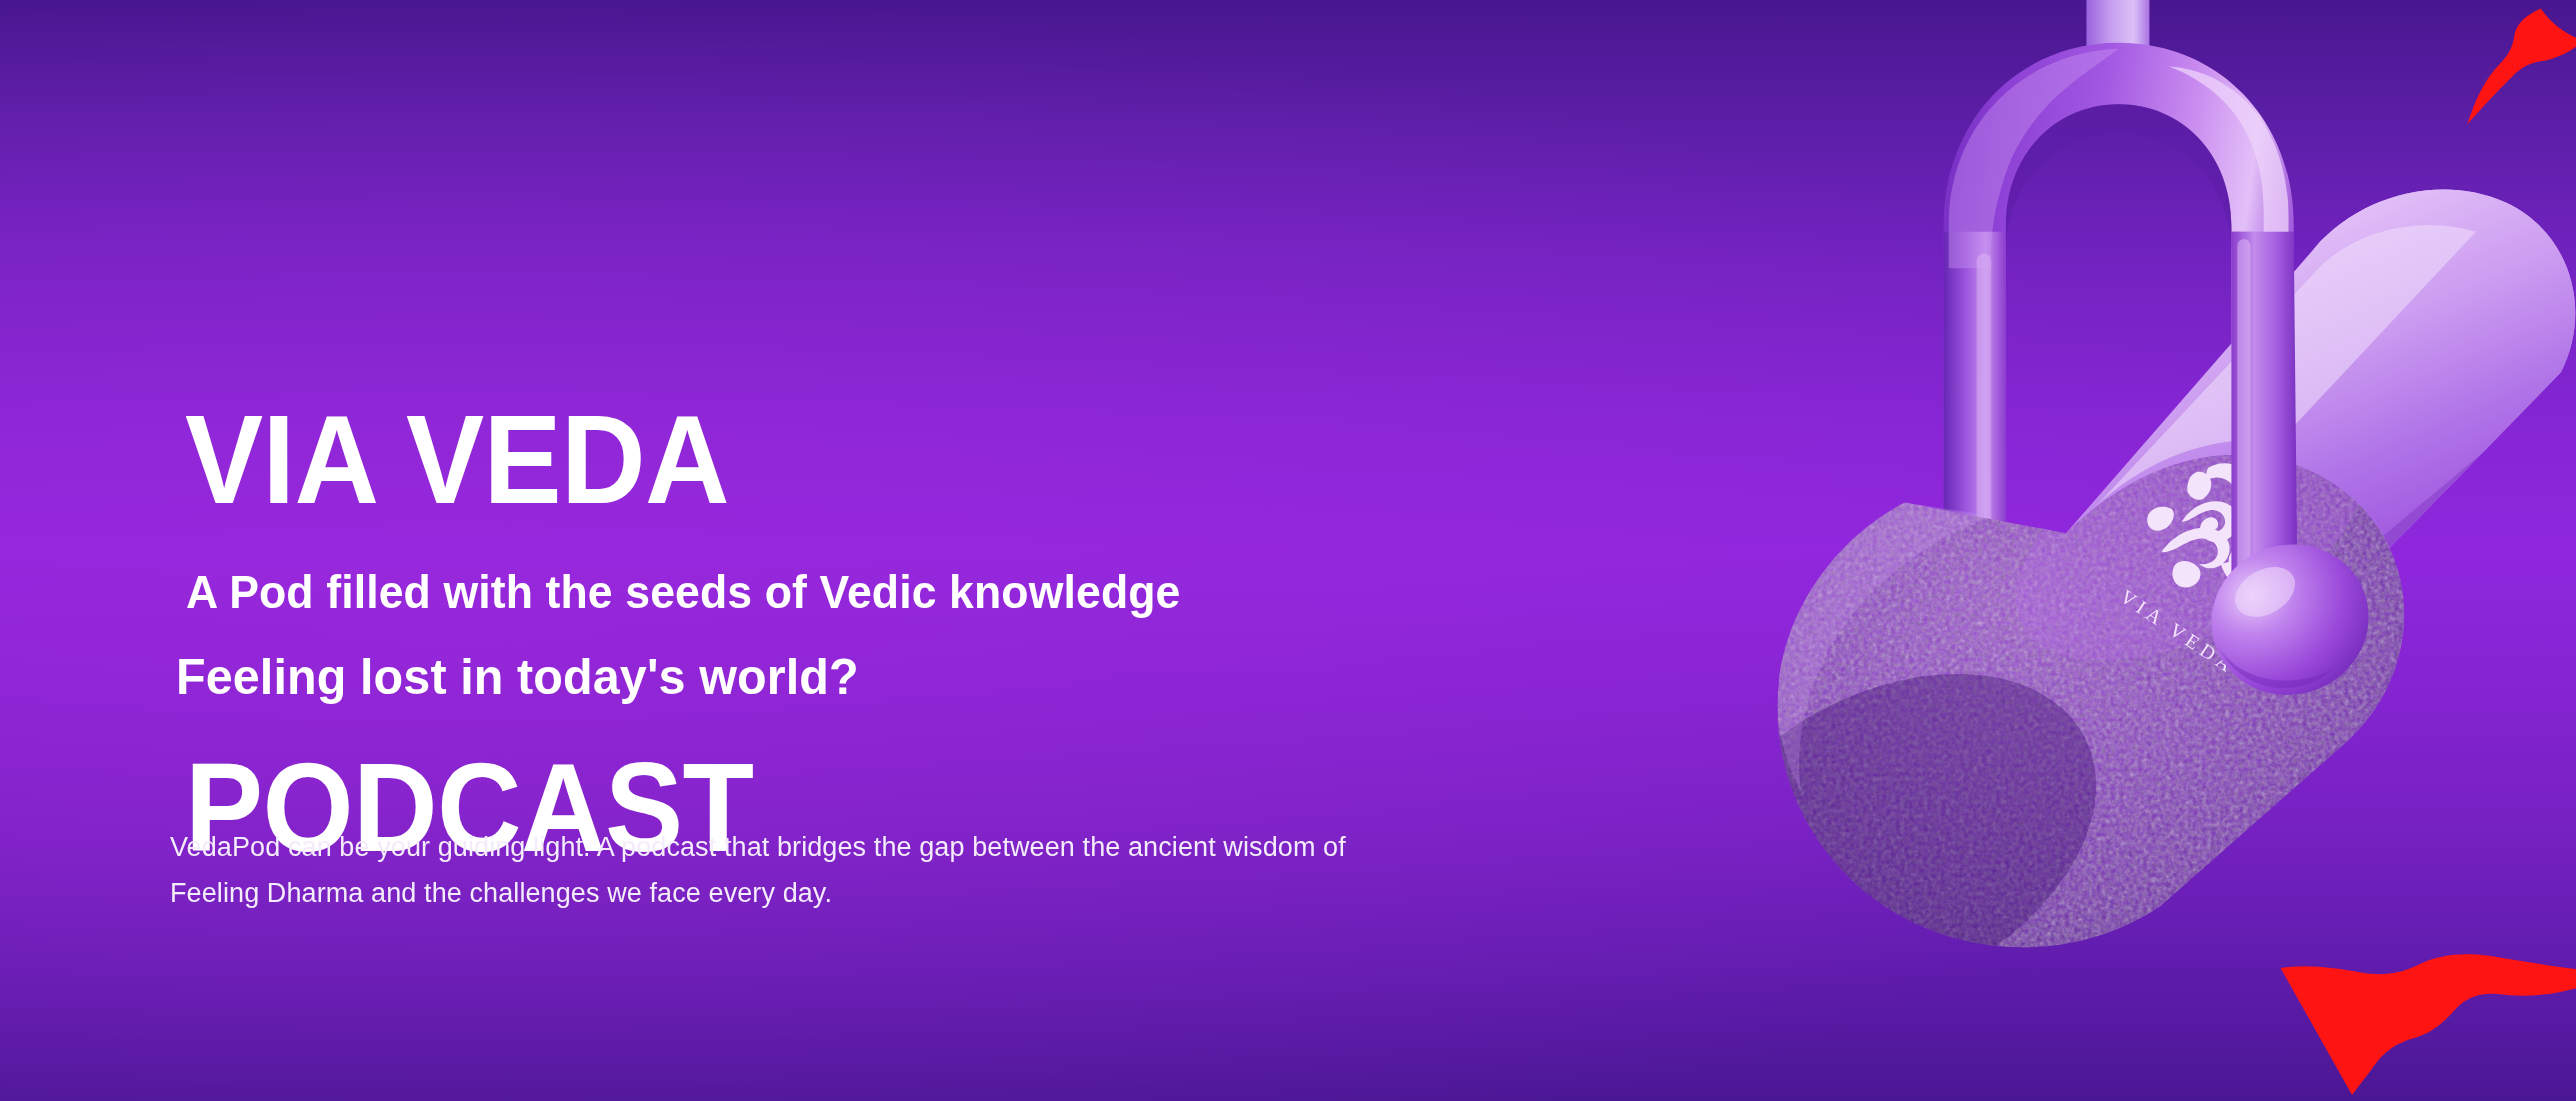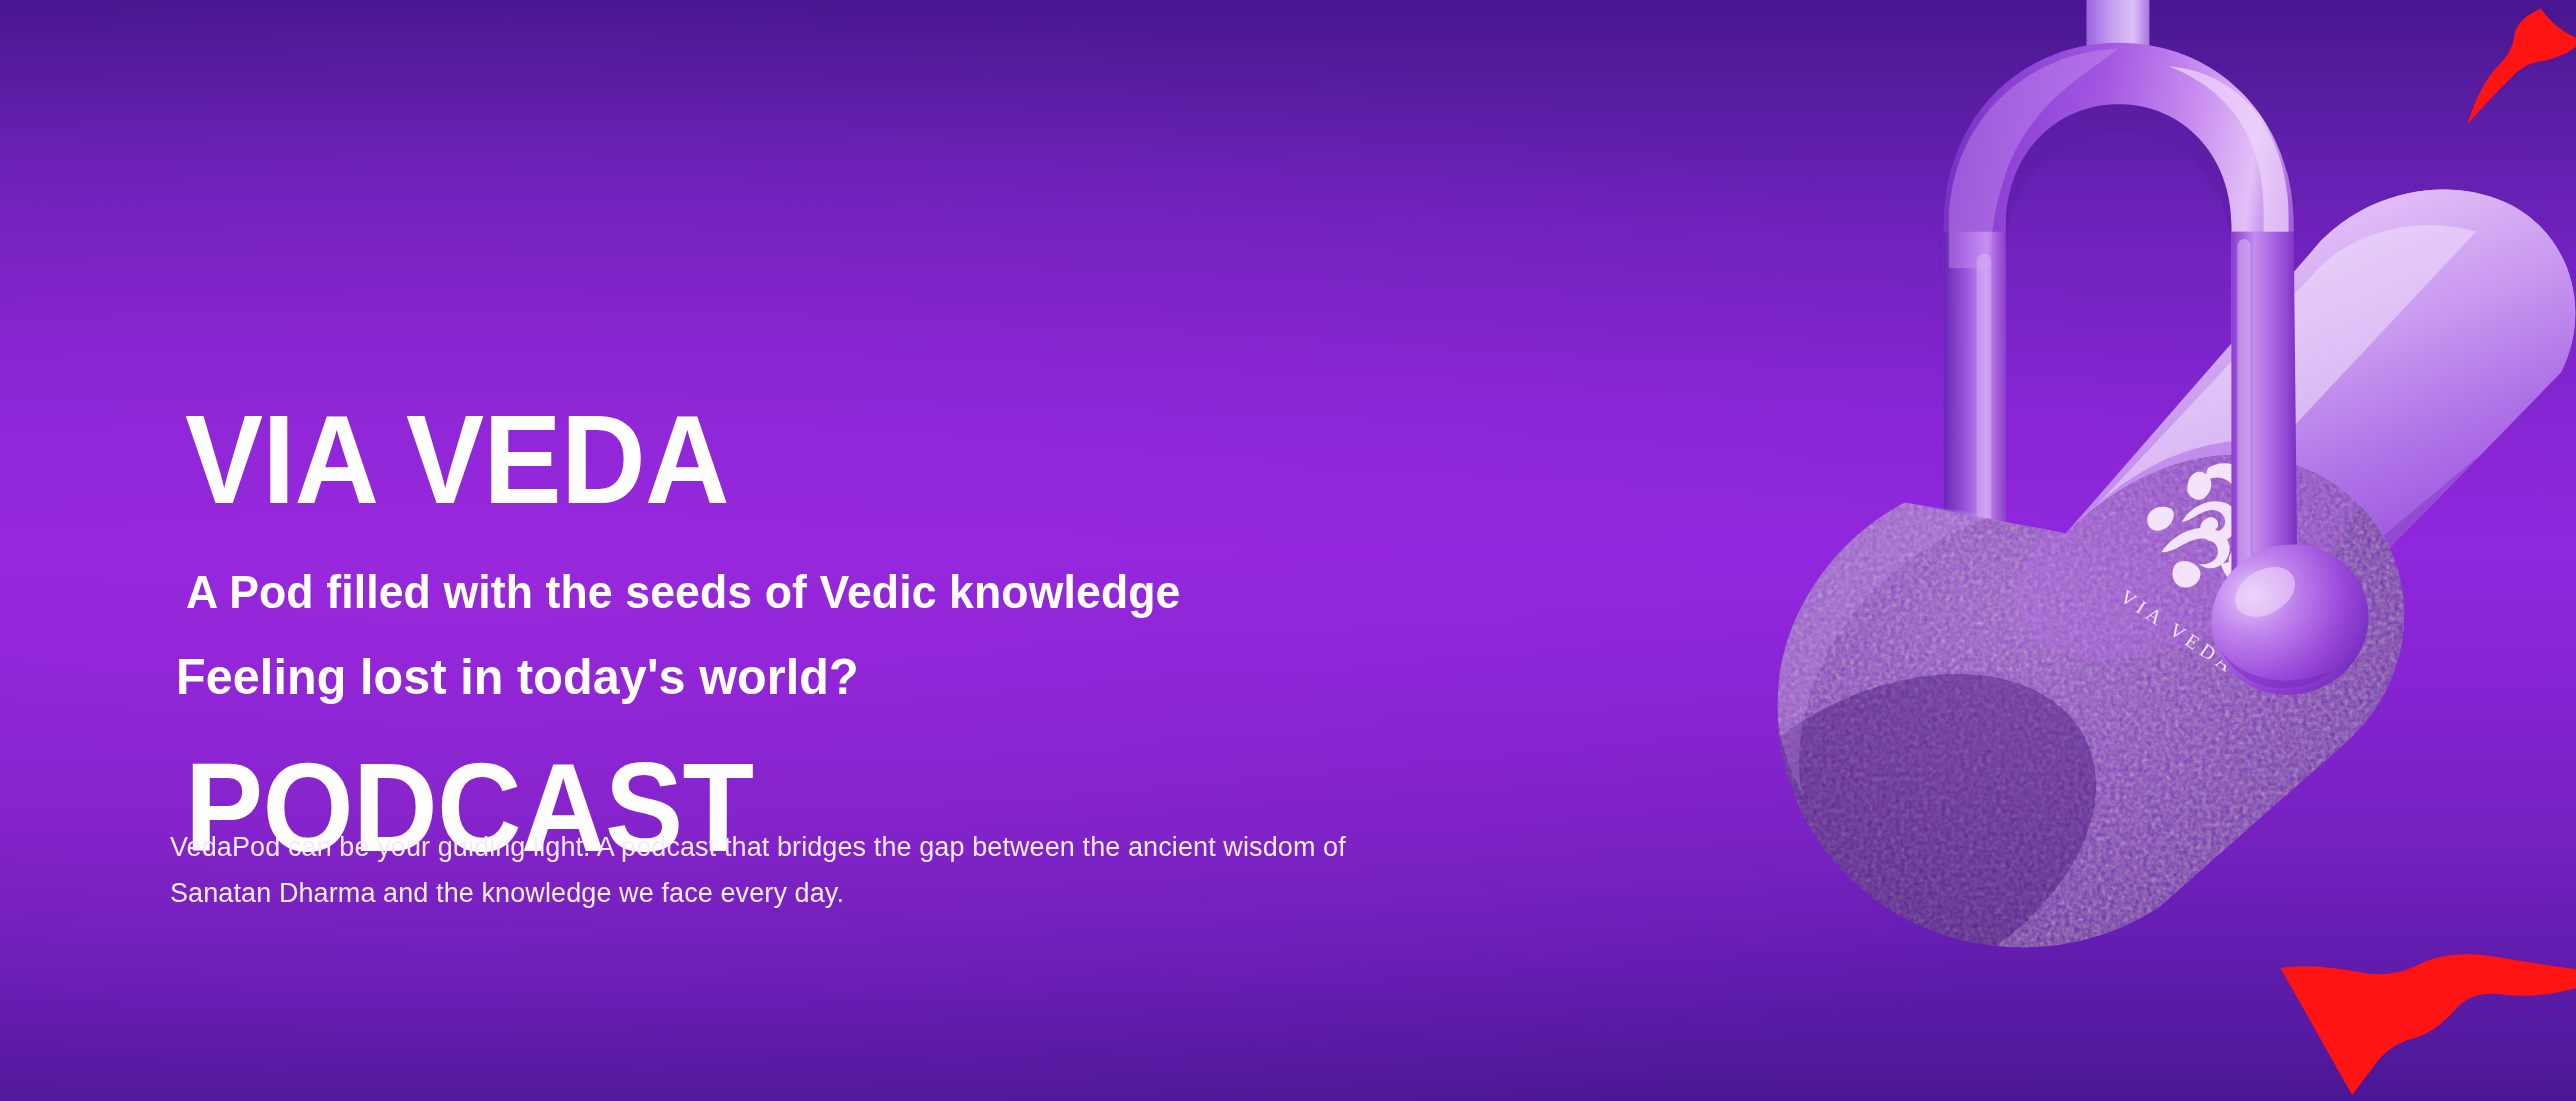--- a/index.html
+++ b/index.html
@@ -123,21 +123,21 @@
       <span class="title-line">VIA VEDA</span>
       <span class="title-line">PODCAST</span>
     </h1>
 
     <div class="tagline">A Pod filled with the seeds of Vedic knowledge</div>
 
     <div class="question">Feeling lost in today's world?</div>
 
     <p class="body-copy">
       <span>VedaPod can be your guiding light. A podcast that bridges the gap between the ancient wisdom of</span>
-      <span>Sanatan Dharma and the knowledge we face every day.</span>
+      <span>Feeling Dharma and the challenges we face every day.</span>
     </p>
   </div>
 
   <div class="mic-stage">
     <svg viewBox="0 0 1230 1520" xmlns="http://www.w3.org/2000/svg">
       <defs>
 
         <linearGradient id="gStem" x1="0" y1="0" x2="1" y2="0">
           <stop offset="0%" stop-color="#9a63df"></stop>
           <stop offset="40%" stop-color="#c7a0ef"></stop>

